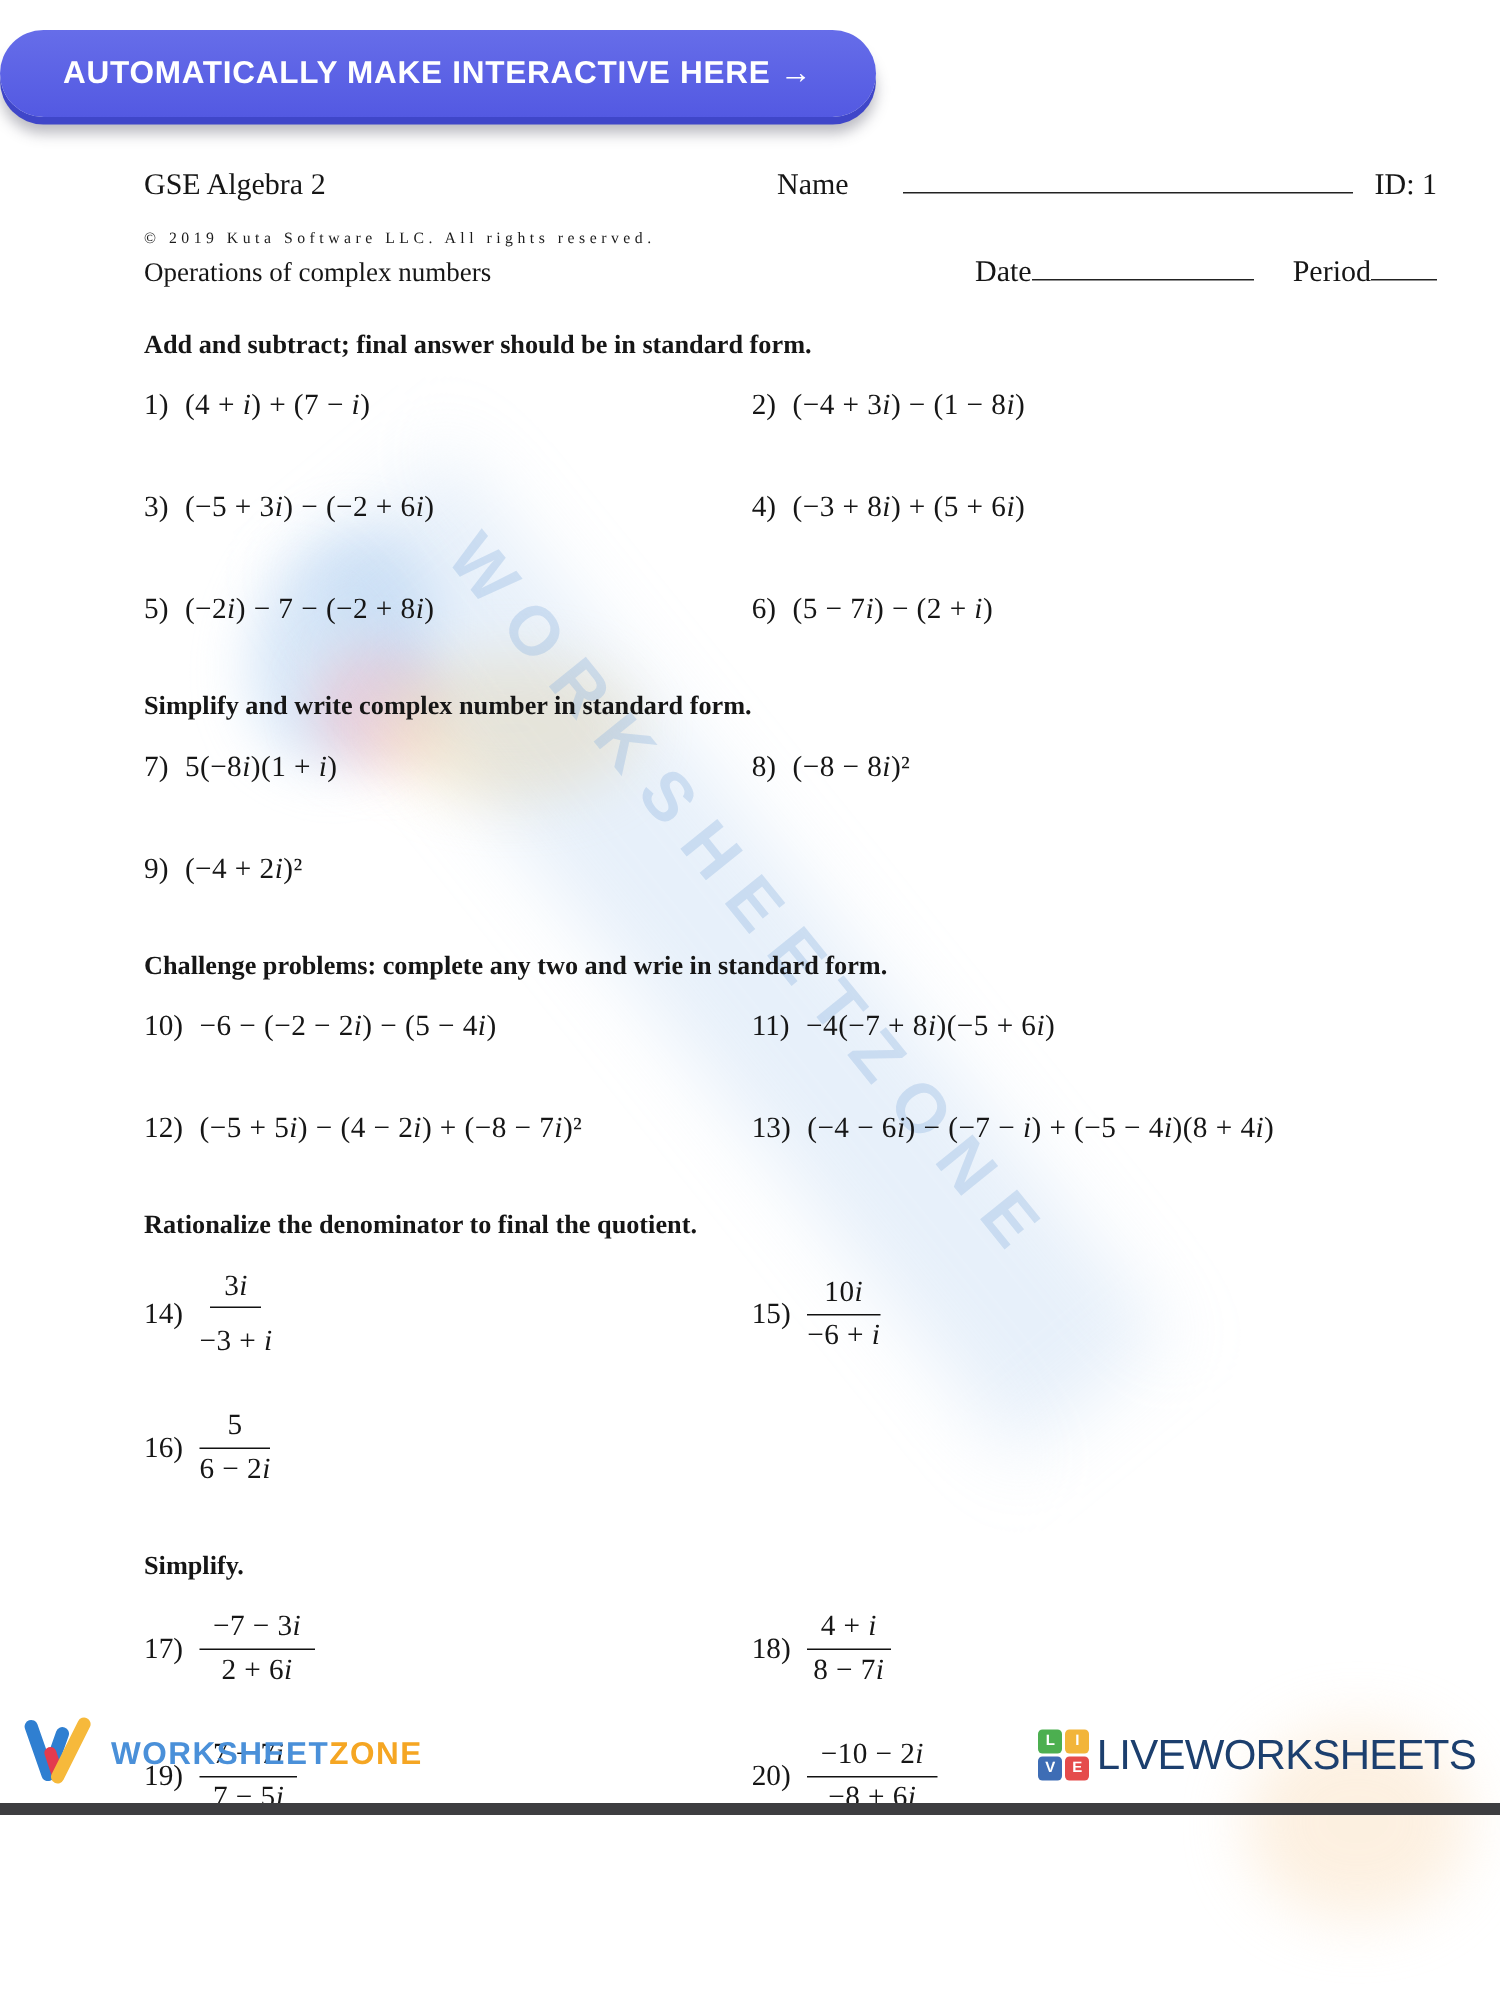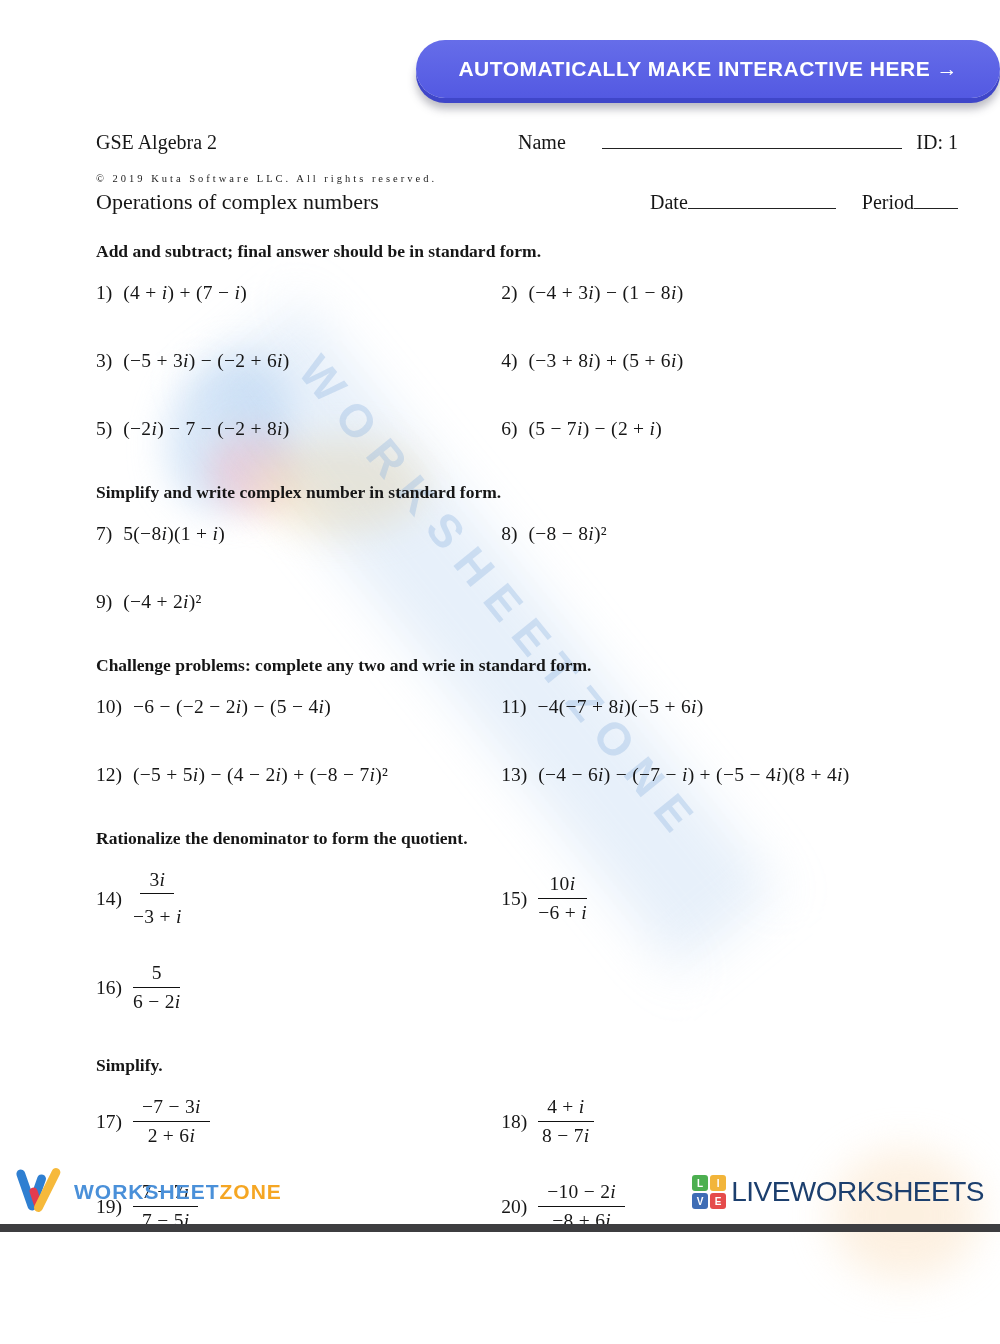--- a/index.html
+++ b/index.html
@@ -18,40 +18,40 @@
             filter:blur(26px);transform:rotate(51deg);transform-origin:0 0;}
   .wm-text {left:330px;top:345px;transform:rotate(51deg);transform-origin:0 0;
             font-family:"Liberation Sans", sans-serif;font-weight:bold;font-size:46px;
             letter-spacing:14px;color:rgba(140,178,224,.34);white-space:nowrap;}
   .wm-orange{left:830px;top:1150px;width:150px;height:130px;background:#fbe4c8;border-radius:50%;
             filter:blur(20px);opacity:.55;}
 
   .layer{position:relative;z-index:1;}
 
   
-  .banner-wrap{padding-top:40px;text-align:right;}
+  .banner-wrap{padding-top:20px;text-align:left;}
   .banner{display:inline-block;background:linear-gradient(#666de9,#5359e2);color:#ffffff;
           font-family:"Liberation Sans", sans-serif;font-weight:bold;font-size:21px;
           letter-spacing:.5px;padding:17px 42px;border-radius:34px;
           box-shadow:0 5px 0 #3f46c9, 0 11px 9px rgba(60,60,80,.35);cursor:pointer;}
 
   
   .content{padding:32px 42px 0 96px;}
 
   .hdr-row1{display:flex;align-items:baseline;}
   .course{font-size:20px;width:422px;flex:none;}
   .name-group{flex:1;display:flex;align-items:baseline;gap:36px;}
   .name-label{font-size:20px;}
   .name-line{flex:1;border-bottom:1.5px solid #222;height:18px;margin-right:14px;}
   .id-label{font-size:20px;flex:none;}
 
   .copyright{font-size:10.5px;letter-spacing:3px;margin-top:19px;color:#1b1b1b;}
 
   .title-row{display:flex;align-items:baseline;margin-top:5px;}
-  .doc-title{font-size:22px;flex:1;}
+  .doc-title{font-size:18px;flex:1;}
   .date-group{display:flex;align-items:baseline;font-size:20px;flex:none;}
   .date-line{display:inline-block;width:148px;border-bottom:1.5px solid #222;height:16px;}
   .period-label{margin-left:26px;}
   .period-line{display:inline-block;width:44px;border-bottom:1.5px solid #222;height:16px;}
 
   .section{margin-top:42px;}
   .section.first{margin-top:26px;}
   .heading{font-weight:bold;font-size:17.5px;}
 
   .prow{display:flex;margin-top:20px;}
@@ -203,21 +203,21 @@
             <span class="expr" style="font-style: normal;">(−5 + 5<i>i</i>) − (4 − 2<i>i</i>) + (−8 − 7<i>i</i>)²</span>
           </div>
           <div class="cell-r prob">
             <span class="plabel">13)</span>
             <span class="expr" style="font-style: normal;">(−4 − 6<i>i</i>) − (−7 − <i>i</i>) + (−5 − 4<i>i</i>)(8 + 4<i>i</i>)</span>
           </div>
         </div>
       </div>
 
       <div class="section">
-        <div class="heading">Rationalize the denominator to form the quotient.</div>
+        <div class="heading">Rationalize the denominator to final the quotient.</div>
         <div class="prow prow-frac">
           <div class="cell-l prob-frac">
             <span class="plabel">14)</span>
             <span class="frac">
               <span class="fnum" style="font-style: normal;">3<i>i</i></span>
               <span class="fden" style="display: block; font-style: normal; margin-top: 12px;">−3 + <i>i</i></span>
             </span>
           </div>
           <div class="cell-r prob-frac">
             <span class="plabel">15)</span>

